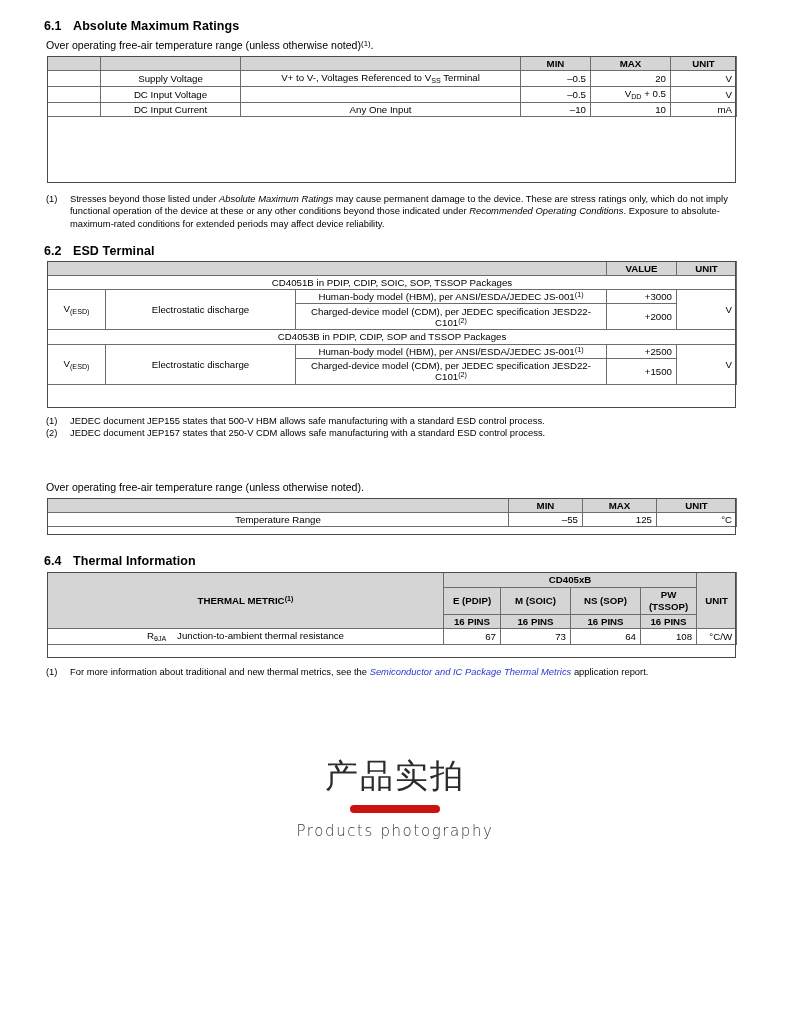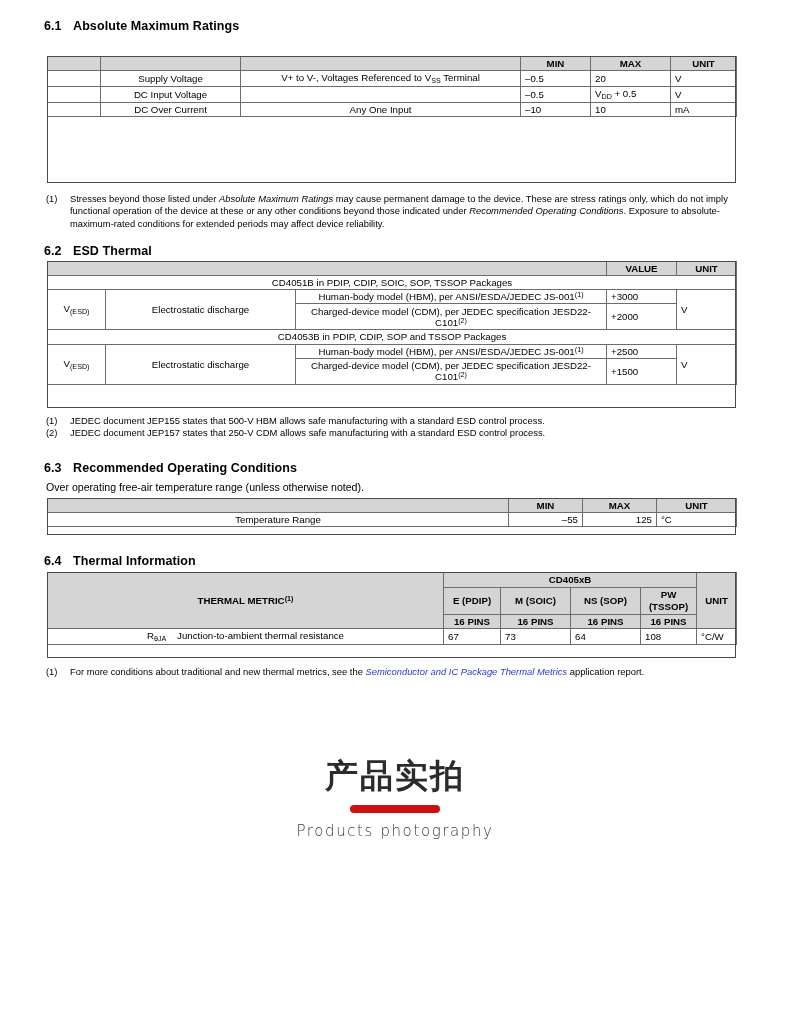--- a/index.html
+++ b/index.html
@@ -50,21 +50,21 @@
   table.ti th {
     background: #d5d5d5;
     font-weight: bold;
     text-align: center;
   }
   .outerbox {
     position: absolute;
     border: 1.6px solid #4a4a4a;
     pointer-events: none;
   }
-  .c { text-align: left; }
+  .c { text-align: right; }
   .r { text-align: right; }
   .l { text-align: center; }
   .nb-r { border-right: none !important; }
   .hdr-blank { background: #d5d5d5; }
 
   sub { font-size: 0.74em; vertical-align: -0.22em; }
   sup { font-size: 0.74em; vertical-align: 0.42em; }
 
   
   .fn {
@@ -79,21 +79,21 @@
   .lnk { color: #2b36d0; font-style: italic; margin-top: 35px; }
 
   
   .banner { position: absolute; left: 0; width: 790px; text-align: center; }
   .banner-cn {
     top: 738px;
     font-size: 33px;
     color: #2b2b2b;
     letter-spacing: 2px;
     font-family: "DejaVu Sans", sans-serif;
-    font-weight: 700;
+    font-weight: 400;
   }
   .banner-bar {
     position: absolute;
     left: 350px; top: 789px;
     width: 90px; height: 8px;
     background: #cc1111;
     border-radius: 4px;
   }
   .banner-en {
     top: 806px;
@@ -104,20 +104,23 @@
     font-weight: 300;
   }
 </style>
 </head>
 <body>
 
 <div class="page">
 
   <div class="sec-head" style="left:44px; top:3px;">
     <span class="sec-num">6.1</span><span>Absolute Maximum Ratings</span>
+  </div>
+  <div class="sub-note" style="left:46px; top:23px;">
+    <span>Over operating free-air temperature range (unless otherwise noted)</span><sup>(1)</sup><span>.</span>
   </div>
 
   <table class="ti" style="left:47px; top:40px; width:689px;">
     <colgroup>
       <col style="width:53px">
         <col style="width:140px">
         <col style="width:280px">
       <col style="width:70px">
         <col style="width:80px">
         <col style="width:66px">
@@ -144,39 +147,39 @@
       <tr>
         <td class="l"></td>
         <td class="l">DC Input Voltage</td>
         <td class="l"></td>
         <td class="c">–0.5</td>
         <td class="c"><span>V</span><sub>DD</sub><span> + 0.5</span></td>
         <td class="c">V</td>
       </tr>
       <tr>
         <td class="l"></td>
-        <td class="l">DC Over Current</td>
+        <td class="l">DC Input Current</td>
         <td class="l">Any One Input</td>
         <td class="c">–10</td>
         <td class="c">10</td>
         <td class="c">mA</td>
       </tr>
     </tbody>
   </table>
   <div class="outerbox" style="left:47px; top:40px; width:689px; height:127px;"></div>
 
   <div class="fn" style="left:46px; top:177px; width:694px;">
     <div class="fn-row">
       <span class="fn-mark">(1)</span>
       <span class="fn-txt"><span>Stresses beyond those listed under </span><i>Absolute Maximum Ratings</i><span> may cause permanent damage to the device. These are stress ratings only, which do not imply functional operation of the device at these or any other conditions beyond those indicated under </span><i>Recommended Operating Conditions</i><span>. Exposure to absolute-maximum-rated conditions for extended periods may affect device reliability.</span></span>
     </div>
   </div>
 
   <div class="sec-head" style="left:44px; top:228px;">
-    <span class="sec-num">6.2</span><span>ESD Thermal</span>
+    <span class="sec-num">6.2</span><span>ESD Terminal</span>
   </div>
 
   <table class="ti" style="left:47px; top:245px; width:689px;">
     <colgroup>
       <col style="width:58px">
         <col style="width:190px">
         <col style="width:311px">
       <col style="width:70px">
         <col style="width:60px">
     </colgroup>
@@ -224,23 +227,20 @@
     <div class="fn-row">
       <span class="fn-mark">(1)</span>
       <span class="fn-txt">JEDEC document JEP155 states that 500-V HBM allows safe manufacturing with a standard ESD control process.</span>
     </div>
     <div class="fn-row">
       <span class="fn-mark">(2)</span>
       <span class="fn-txt">JEDEC document JEP157 states that 250-V CDM allows safe manufacturing with a standard ESD control process.</span>
     </div>
   </div>
 
-  <div class="sec-head" style="left:44px; top:445px;">
-    <span class="sec-num">6.3</span><span>Recommended Operating Conditions</span>
-  </div>
   <div class="sub-note" style="left:46px; top:465px;">Over operating free-air temperature range (unless otherwise noted).</div>
 
   <table class="ti" style="left:47px; top:482px; width:689px;">
     <colgroup>
       <col style="width:461px">
         <col style="width:74px">
         <col style="width:74px">
         <col style="width:80px">
     </colgroup>
     <thead>
@@ -303,21 +303,21 @@
         <td class="c">108</td>
         <td class="c">°C/W</td>
       </tr>
     </tbody>
   </table>
   <div class="outerbox" style="left:47px; top:556px; width:689px; height:86px;"></div>
 
   <div class="fn" style="left:46px; top:650px; width:694px;">
     <div class="fn-row">
       <span class="fn-mark">(1)</span>
-      <span class="fn-txt"><span>For more conditions about traditional and new thermal metrics, see the </span><a class="lnk">Semiconductor and IC Package Thermal Metrics</a><span> application report.</span></span>
+      <span class="fn-txt"><span>For more information about traditional and new thermal metrics, see the </span><a class="lnk">Semiconductor and IC Package Thermal Metrics</a><span> application report.</span></span>
     </div>
   </div>
 
   <div class="banner banner-cn">产品实拍</div>
   <div class="banner-bar" style="background: rgb(204, 17, 17);"></div>
   <div class="banner banner-en">Products photography</div>
 
 </div>
 
 </body></html>

